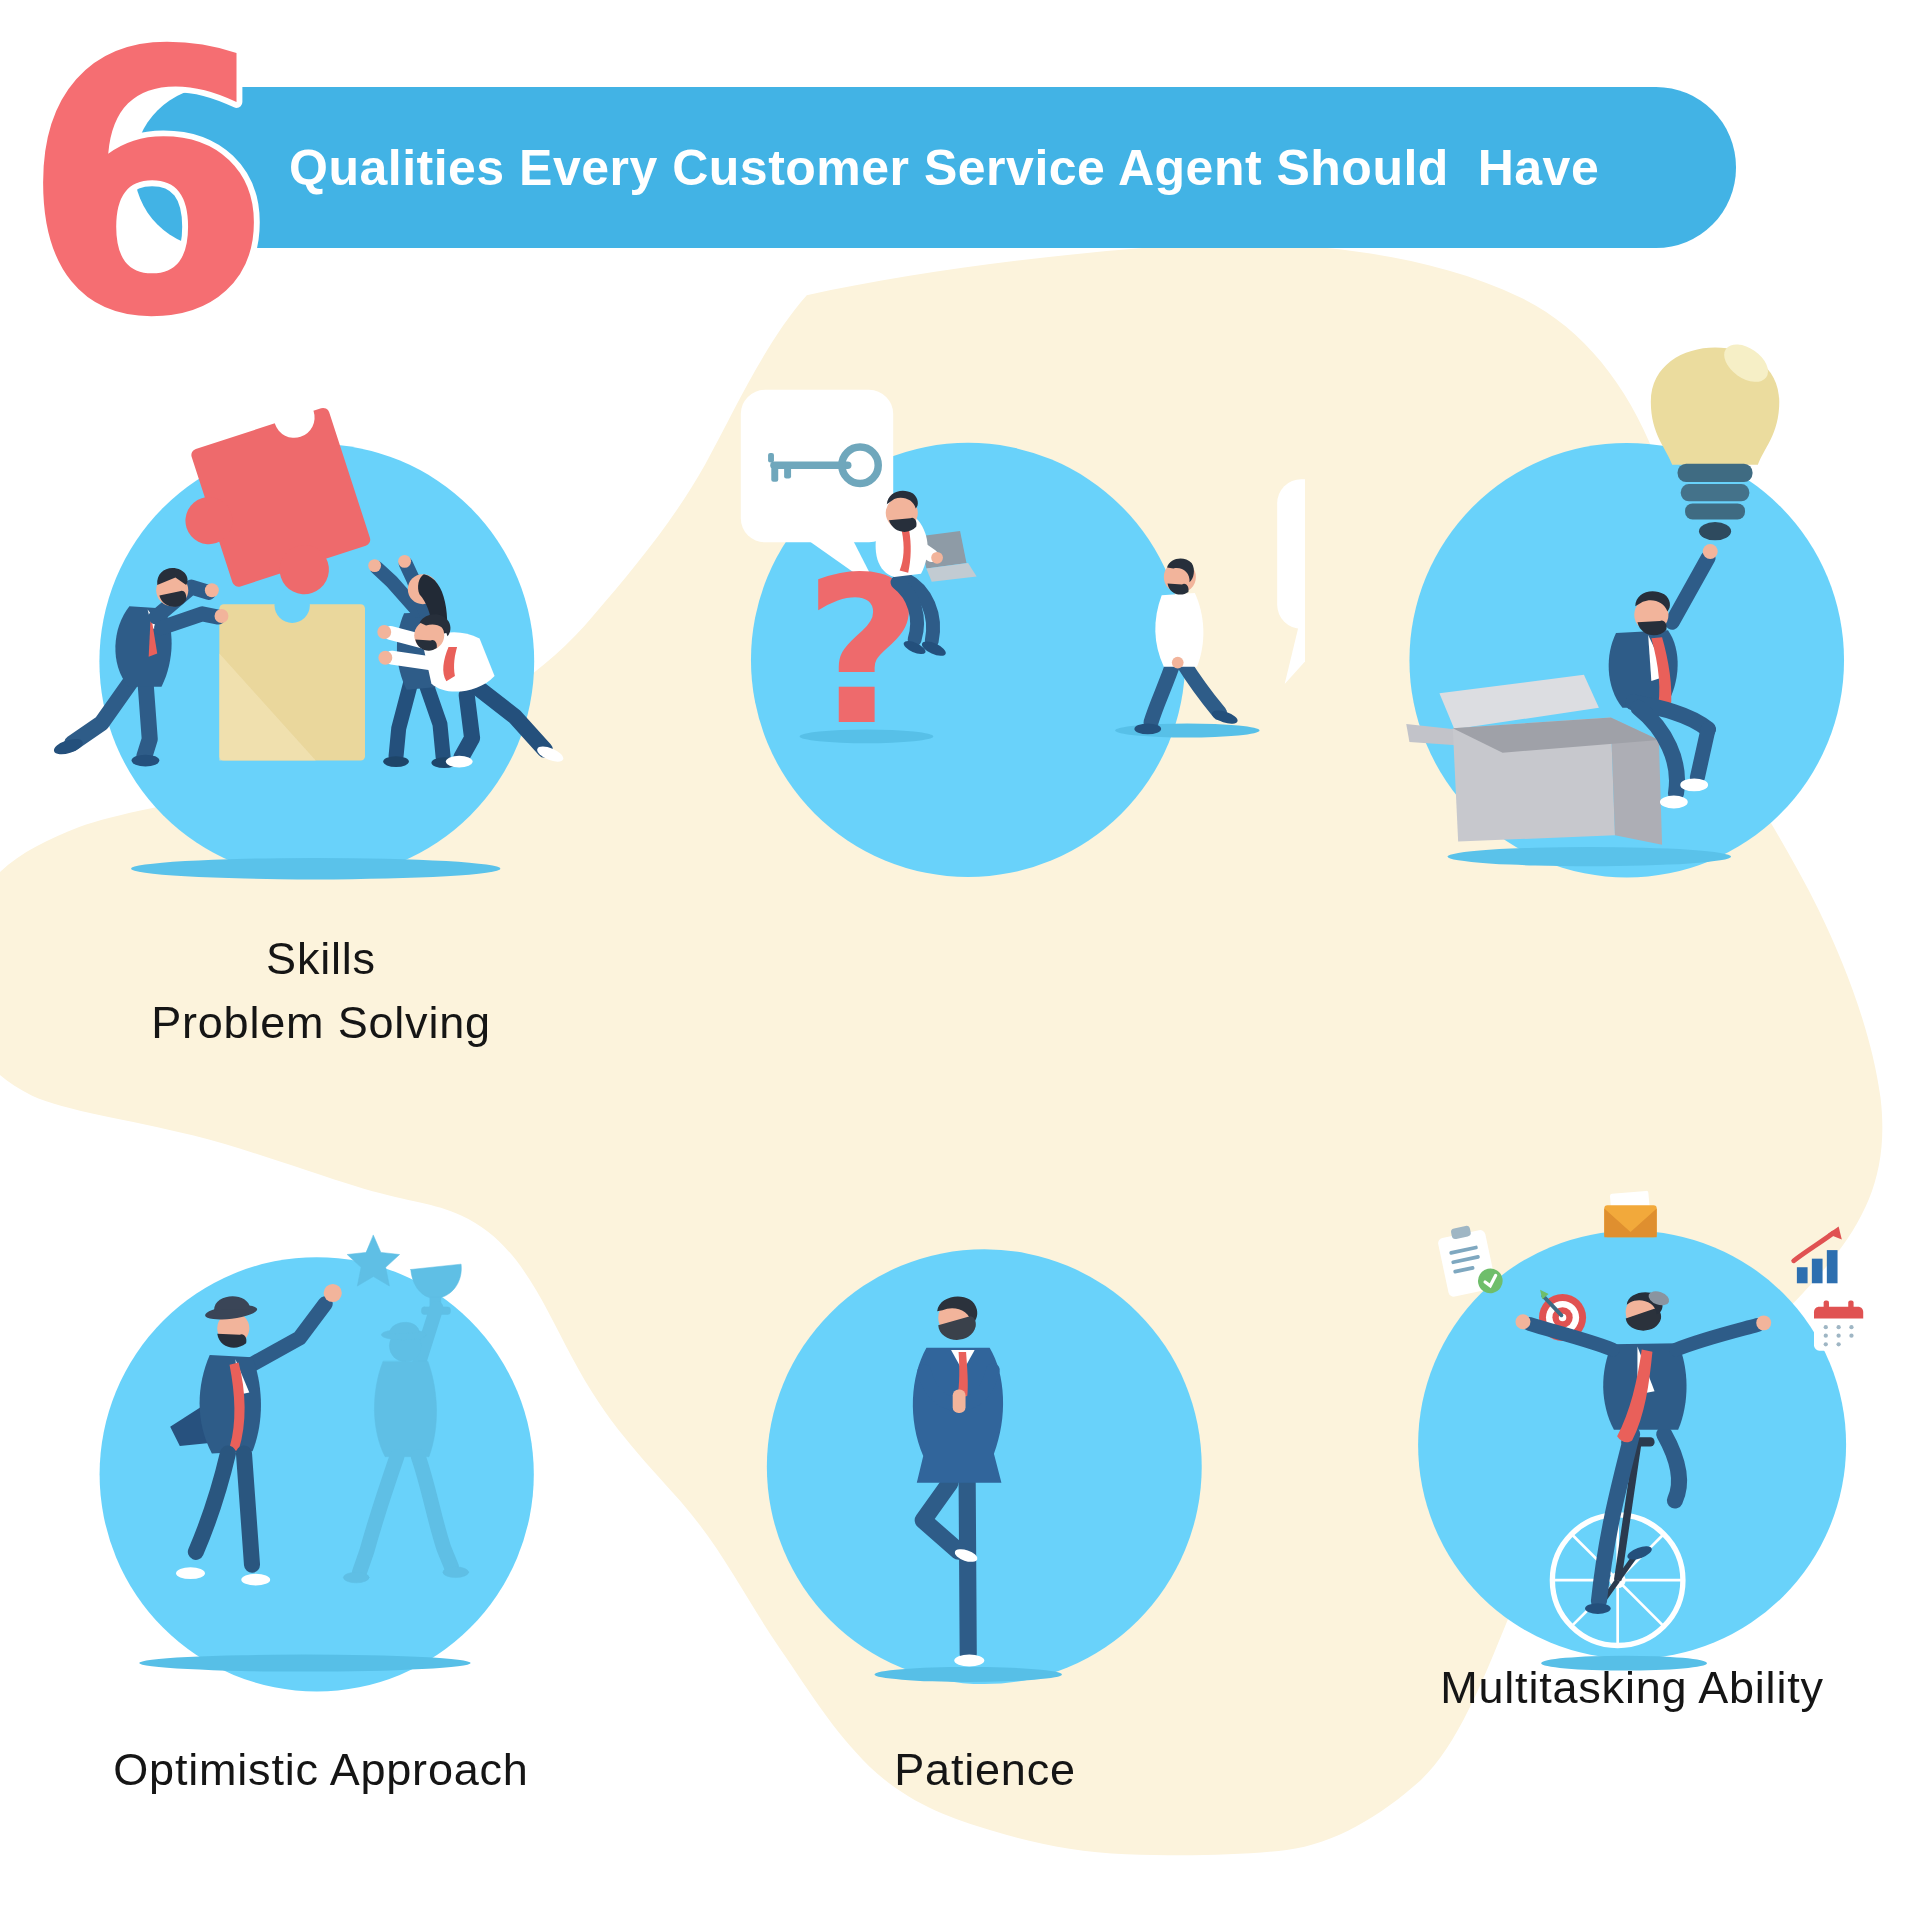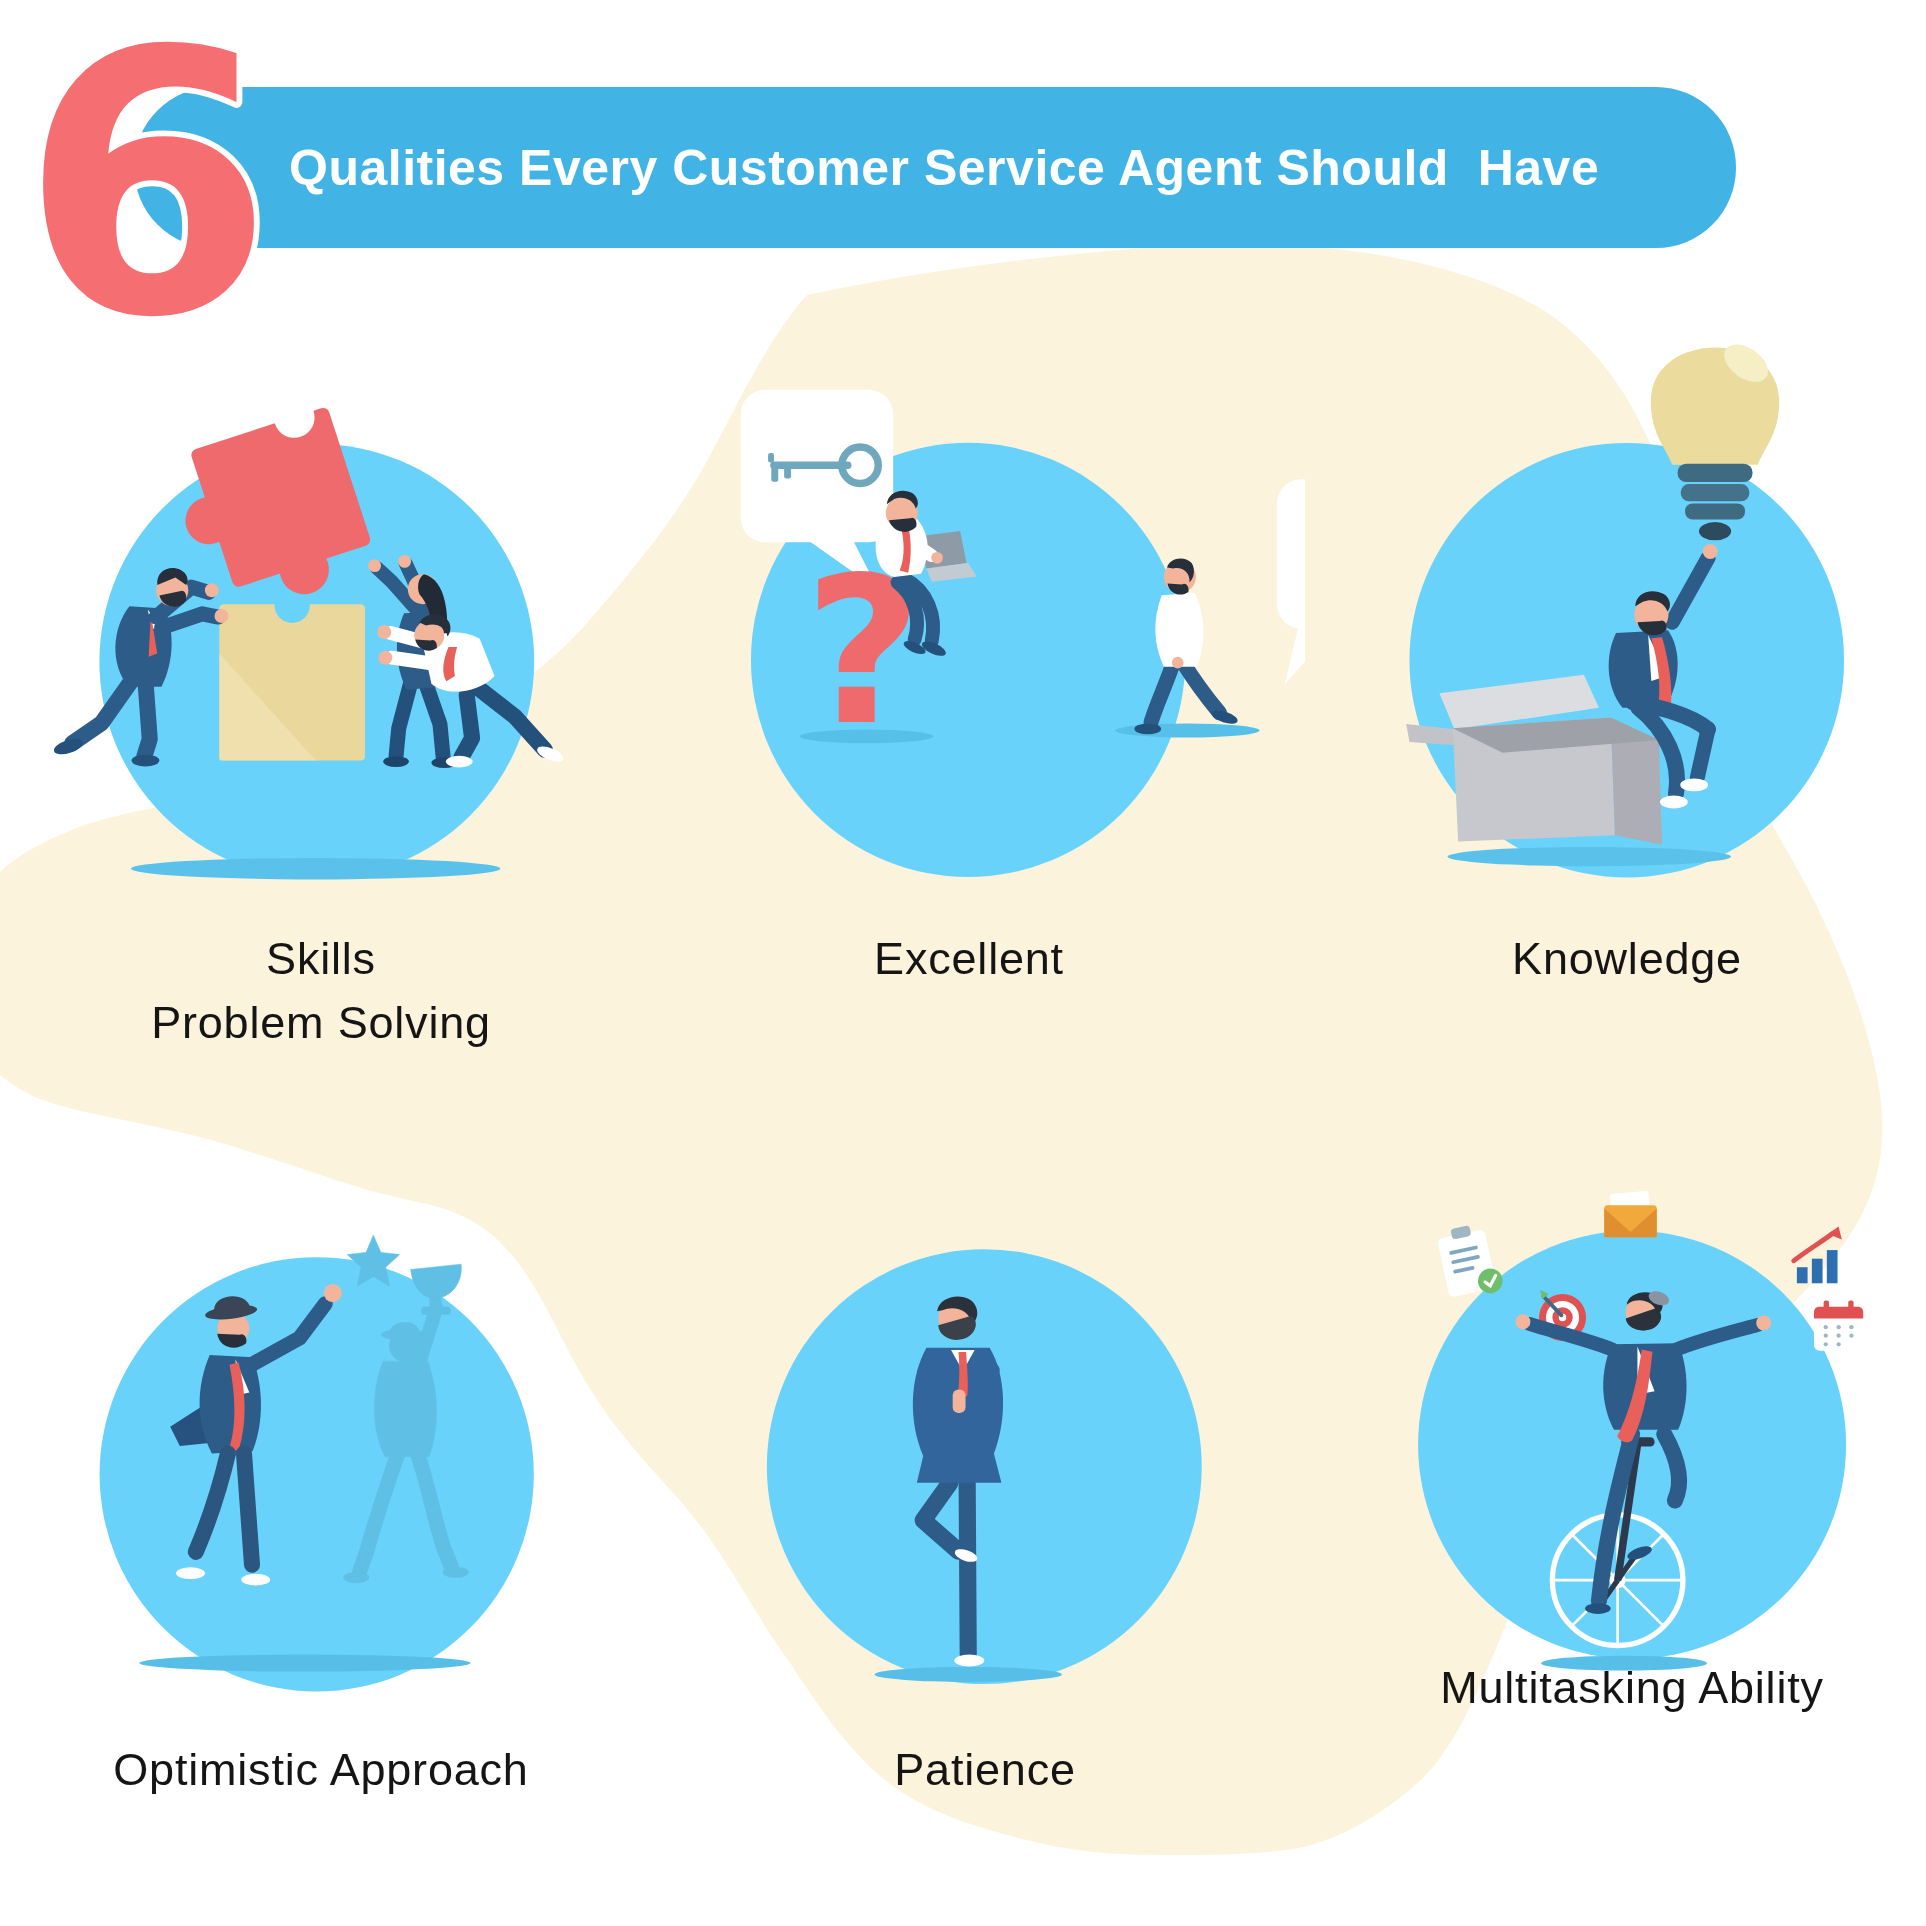--- a/index.html
+++ b/index.html
@@ -396,24 +396,22 @@
     <path d="M 450 298 C 452 272 506 264 516 294 C 519 304 514 314 506 316 C 504 292 474 284 456 294 Z" fill="#272F3B"></path>
     <ellipse cx="510" cy="286" rx="20" ry="12" fill="#8A94A0" transform="rotate(20 510 286)"></ellipse>
   </g>
 </svg>
 
 <div id="label-0" class="abs q-label">
   <span>Skills</span>
   <span>Problem Solving</span>
 </div>
 <div id="label-1" class="abs q-label">
-  <span>Excellent</span>
 </div>
 <div id="label-2" class="abs q-label">
-  <span>Knowledge</span>
 </div>
 <div id="label-3" class="abs q-label">
   <span>Optimistic Approach</span>
 </div>
 <div id="label-4" class="abs q-label">
   <span>Patience</span>
 </div>
 <div id="label-5" class="abs q-label">
   <span>Multitasking Ability</span>
 </div>

